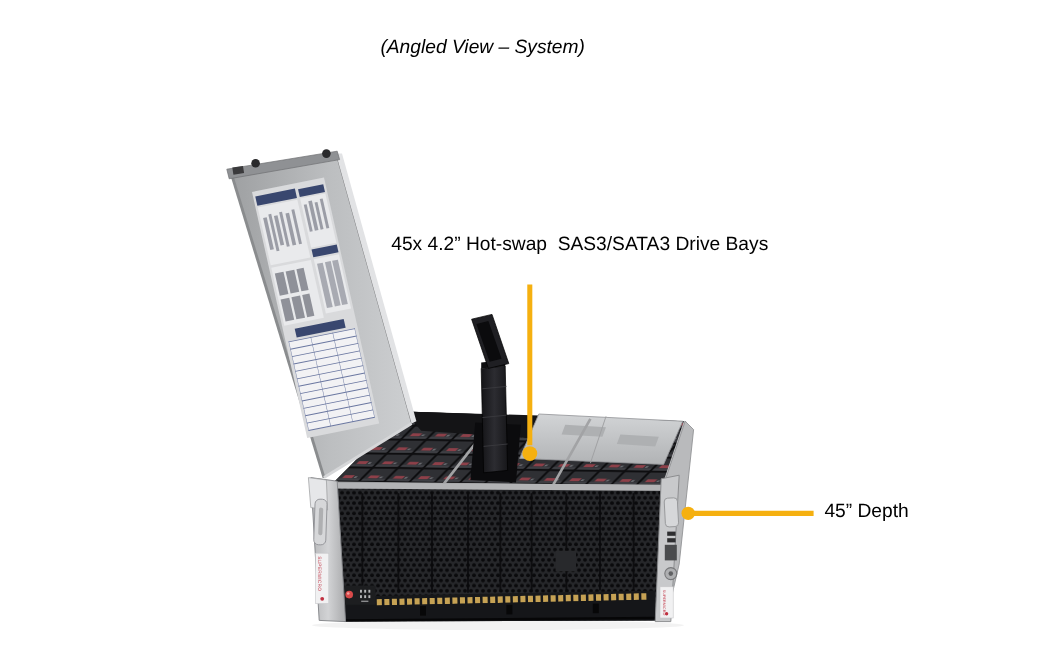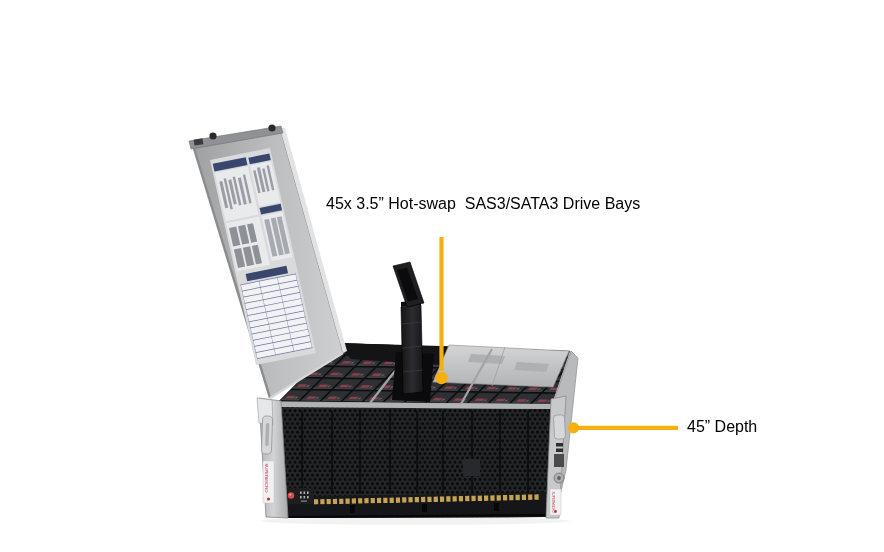--- a/index.html
+++ b/index.html
@@ -227,16 +227,17 @@
     <g>
       <line x1="441.5" y1="237" x2="441.5" y2="371" stroke="#F5B010" stroke-width="4.2"></line>
       <circle cx="441.5" cy="378" r="6.2" fill="#F5B010"></circle>
     </g>
     <g>
       <line x1="578" y1="427.8" x2="678" y2="427.8" stroke="#F5B010" stroke-width="4.2"></line>
       <circle cx="573.5" cy="427.8" r="5.6" fill="#F5B010"></circle>
     </g>
   </svg>
 
-  <div class="txt callout-drive">45x 3.5” Hot-swap  SAS3/SATA3 Drive Bays</div>
+  <div class="txt fig-title">(Angled View – System)</div>
+  <div class="txt callout-drive">45x 4.2” Hot-swap  SAS3/SATA3 Drive Bays</div>
   <div class="txt callout-depth">45” Depth</div>
 
 </div>
 
 </body></html>

